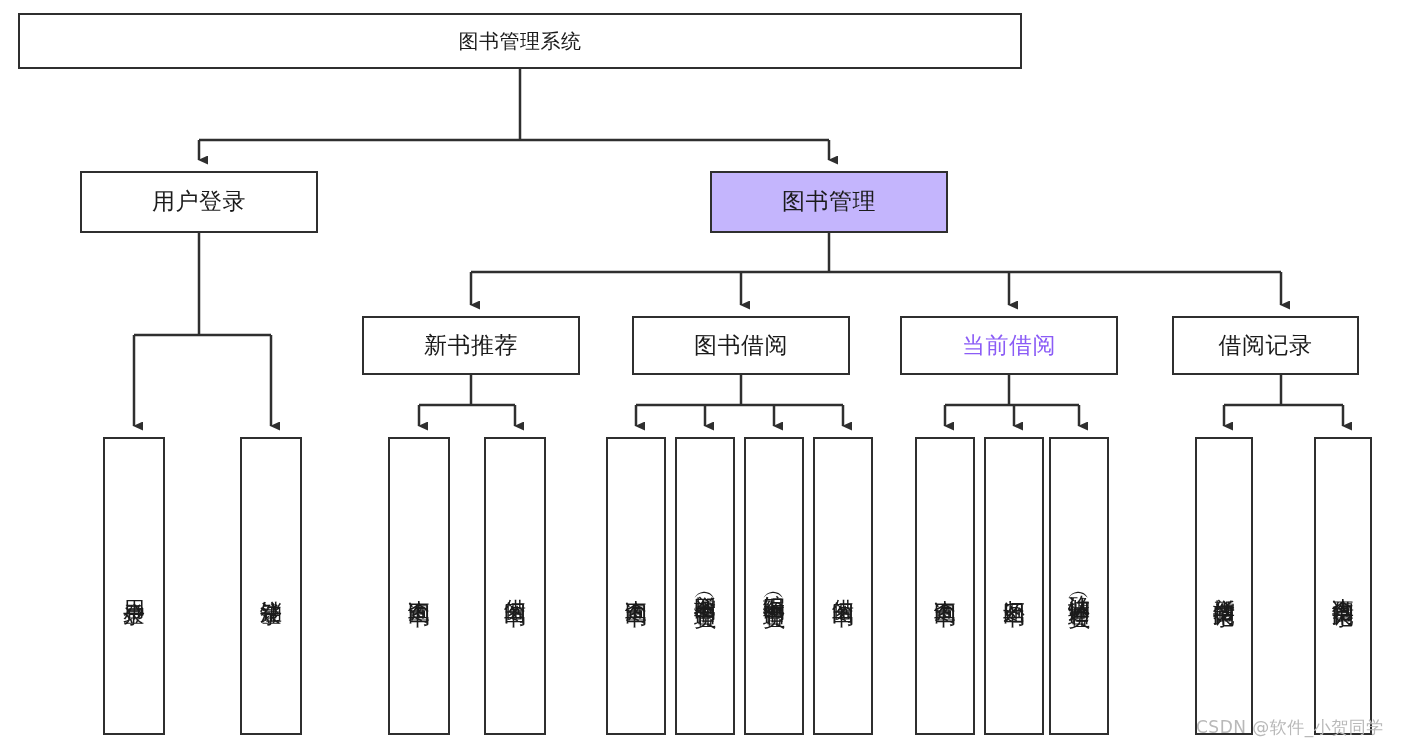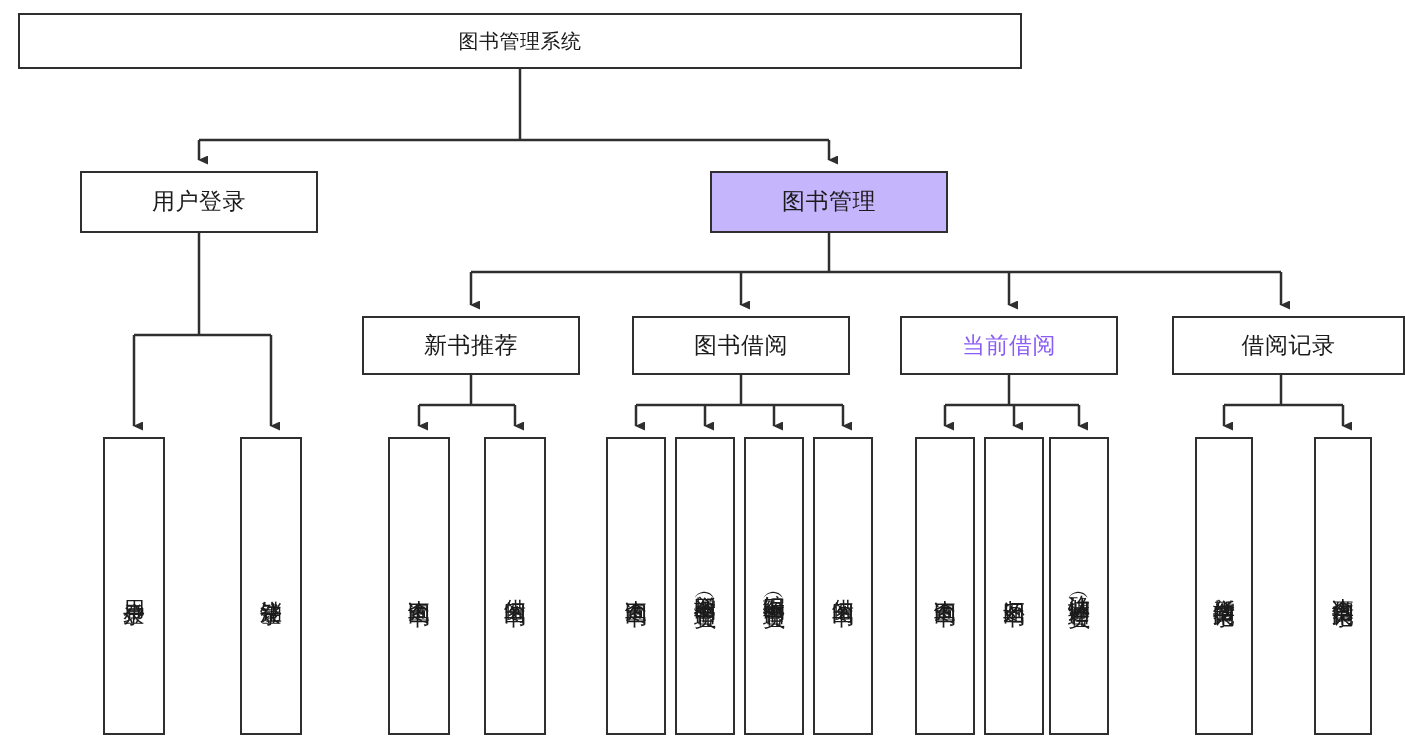--- a/index.html
+++ b/index.html
@@ -122,21 +122,21 @@
       </div>
       <div class="node-box level3-box" style="left: 362px; top: 316px; width: 218px; height: 59px; border-color: rgb(47, 47, 47); background: rgb(255, 255, 255); text-align: right;">
         <span class="node-label-h" style="color: rgb(27, 27, 27);">新书推荐</span>
       </div>
       <div class="node-box level3-box" style="left: 632px; top: 316px; width: 218px; height: 59px; border-color: rgb(47, 47, 47); background: rgb(255, 255, 255);">
         <span class="node-label-h" style="color: rgb(27, 27, 27);">图书借阅</span>
       </div>
       <div class="node-box level3-box" style="left: 900px; top: 316px; width: 218px; height: 59px; border-color: rgb(47, 47, 47); background: rgb(255, 255, 255);">
         <span class="node-label-h" style="color: #8b5cf6;">当前借阅</span>
       </div>
-      <div class="node-box level3-box" style="left: 1172px; top: 316px; width: 233px; height: 59px; border-color: rgb(47, 47, 47); background: rgb(255, 255, 255);">
+      <div class="node-box level3-box" style="left: 1172px; top: 316px; width: 187px; height: 59px; border-color: rgb(47, 47, 47); background: rgb(255, 255, 255);">
         <span class="node-label-h" style="color: rgb(27, 27, 27);">借阅记录</span>
       </div>
       <div class="node-box leaf-box" style="left: 103px; top: 437px; width: 62px; height: 298px; border-color: rgb(47, 47, 47); background: rgb(255, 255, 255);">
         <span class="node-label-v" style="color: rgb(27, 27, 27);">用户登录</span>
       </div>
       <div class="node-box leaf-box" style="left: 240px; top: 437px; width: 62px; height: 298px; border-color: rgb(47, 47, 47); background: rgb(255, 255, 255);">
         <span class="node-label-v" style="color: rgb(27, 27, 27);">注销登录</span>
       </div>
       <div class="node-box leaf-box" style="left: 388px; top: 437px; width: 62px; height: 298px; border-color: rgb(47, 47, 47); background: rgb(255, 255, 255);">
         <span class="node-label-v" style="color: rgb(27, 27, 27);">查询图书</span>
@@ -166,14 +166,15 @@
         <span class="node-label-v" style="color: rgb(27, 27, 27);">确认归还（管理员）</span>
       </div>
       <div class="node-box leaf-box" style="left: 1195px; top: 437px; width: 58px; height: 298px; border-color: rgb(47, 47, 47); background: rgb(255, 255, 255);">
         <span class="node-label-v" style="color: rgb(27, 27, 27);">新增借阅记录</span>
       </div>
       <div class="node-box leaf-box" style="left: 1314px; top: 437px; width: 58px; height: 298px; border-color: rgb(47, 47, 47); background: rgb(255, 255, 255);">
         <span class="node-label-v" style="color: rgb(27, 27, 27);">查询借阅记录</span>
       </div>
     </div>
 
+  <div class="watermark" style="left: 1196px; top: 716px;">CSDN @软件_小贺同学</div>
 
 </div>
 
 </body></html>

